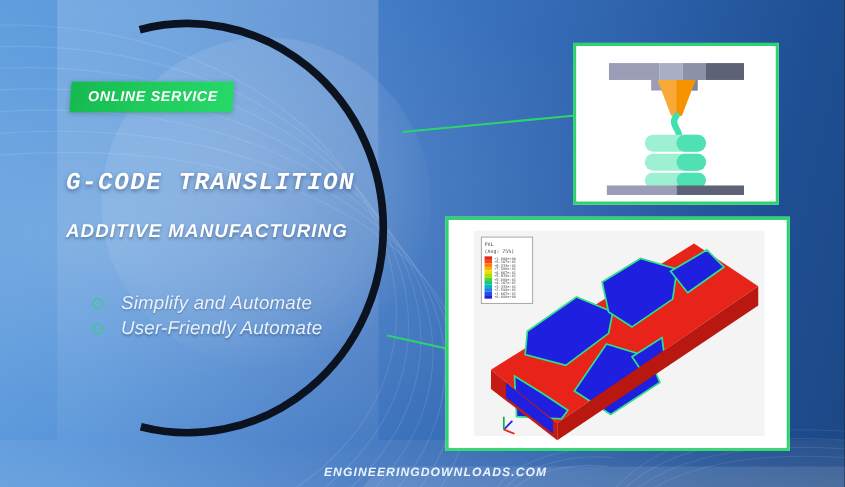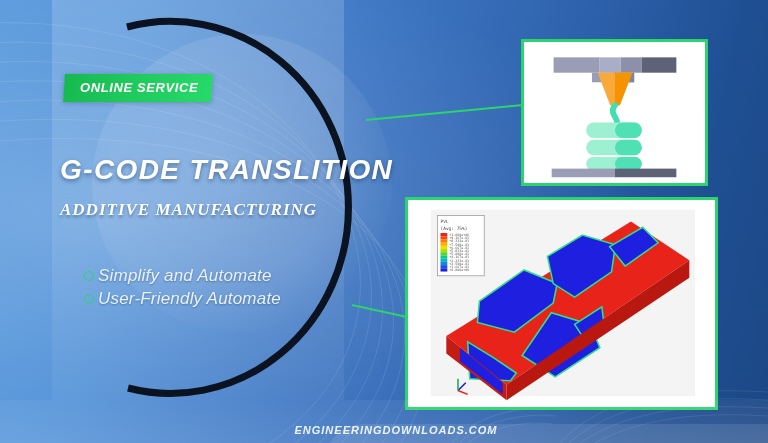--- a/index.html
+++ b/index.html
@@ -48,38 +48,38 @@
     display:block;transform:skewX(4deg);
     color:#ffffff;font-size:13px;font-weight:bold;font-style:italic;
     letter-spacing:0.6px;white-space:nowrap;
     font-family:"Liberation Sans",sans-serif;
   }
 
   
   .headline{
     position:absolute;left:60px;top:154px;
     color:#ffffff;
-    font-size:28px;font-weight:bold;font-style:italic;
+    font-size:22px;font-weight:bold;font-style:italic;
     letter-spacing:1.4px;white-space:nowrap;
     text-shadow:0 2px 4px rgba(10,35,70,0.45);
-    font-family:Liberation Sans, sans-serif;
+    font-family:Liberation Mono, monospace;
   }
   .subhead{
     position:absolute;left:60px;top:200px;
     color:#ffffff;
     font-size:17px;font-weight:bold;font-style:italic;
     letter-spacing:1.0px;white-space:nowrap;
     text-shadow:0 2px 3px rgba(10,35,70,0.40);
-    font-family:Liberation Serif, serif;
+    font-family:Liberation Sans, sans-serif;
     text-align:center;
   }
 
   
   .bullets{position:absolute;left:84px;top:266px;}
-  .bullet{display:flex;align-items:center;gap:4px;margin-bottom:3px;}
+  .bullet{display:flex;align-items:center;gap:16px;margin-bottom:3px;}
   .bullet .dot{
     width:8px;height:8px;border-radius:50%;
     border:1.4px solid #2bd46c;background:transparent;flex:none;
   }
   .bullet .btxt{
     color:#e9f2fb;font-size:17px;font-style:italic;font-weight:400;
     letter-spacing:0.2px;white-space:nowrap;
     text-shadow:0 1px 2px rgba(10,35,70,0.35);
     font-family:"Liberation Sans",sans-serif;
   }

